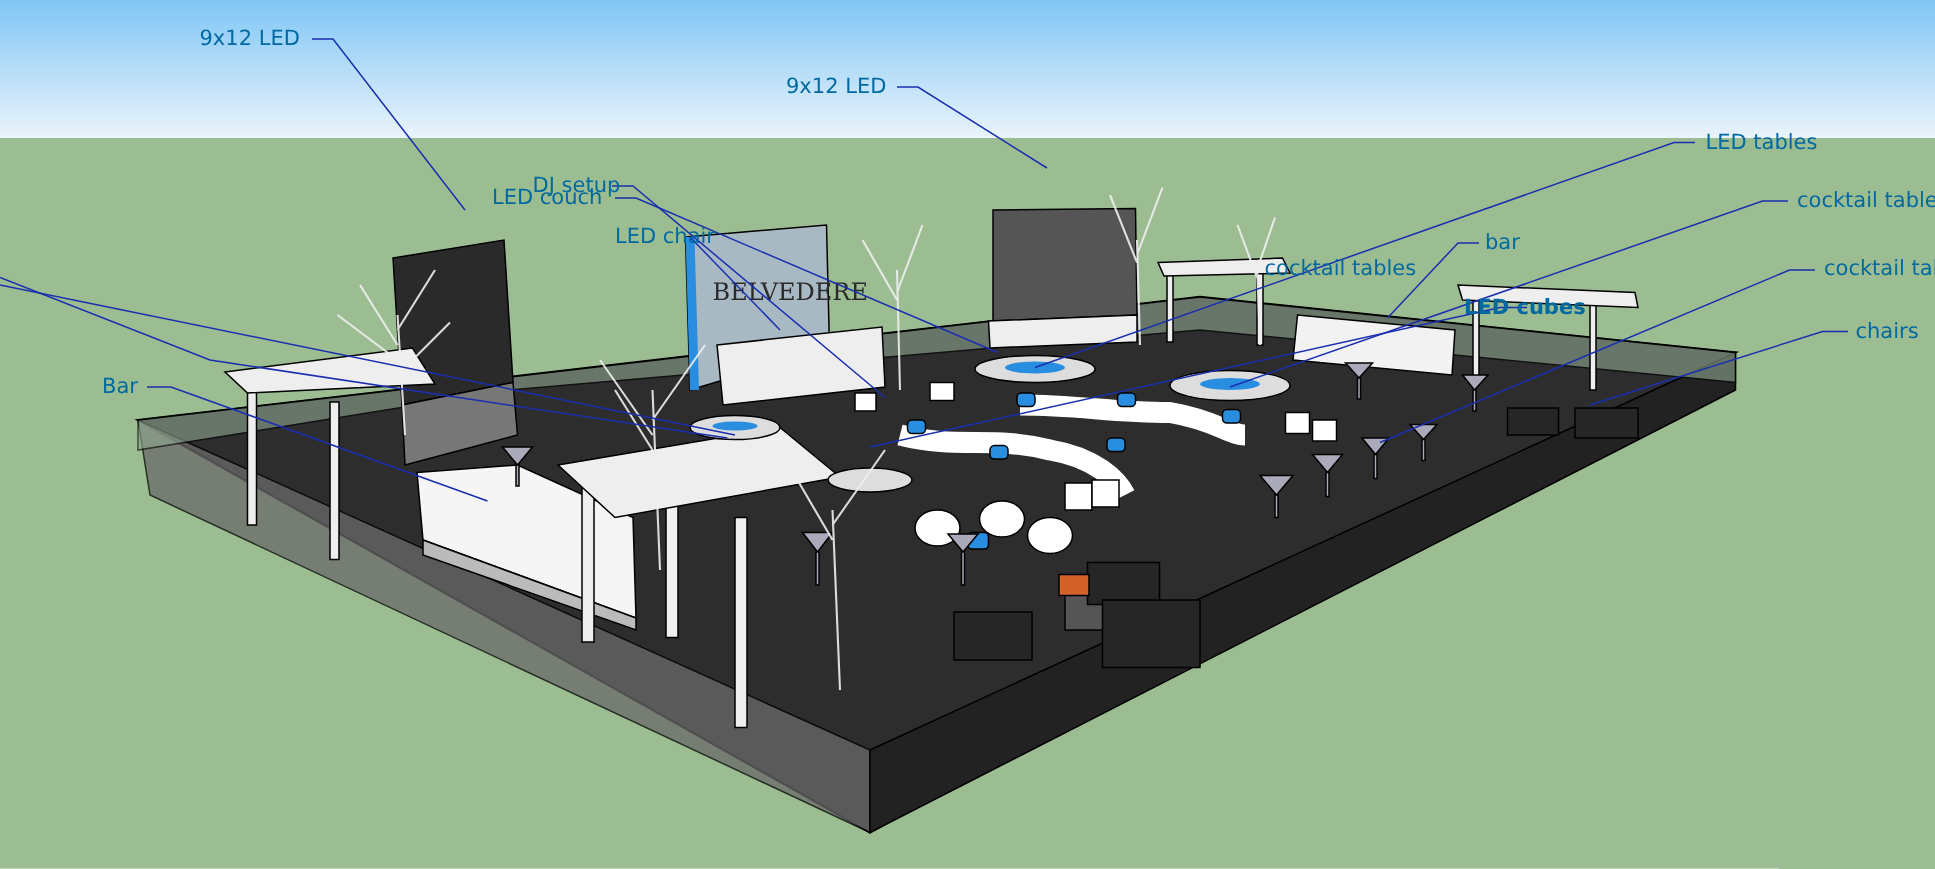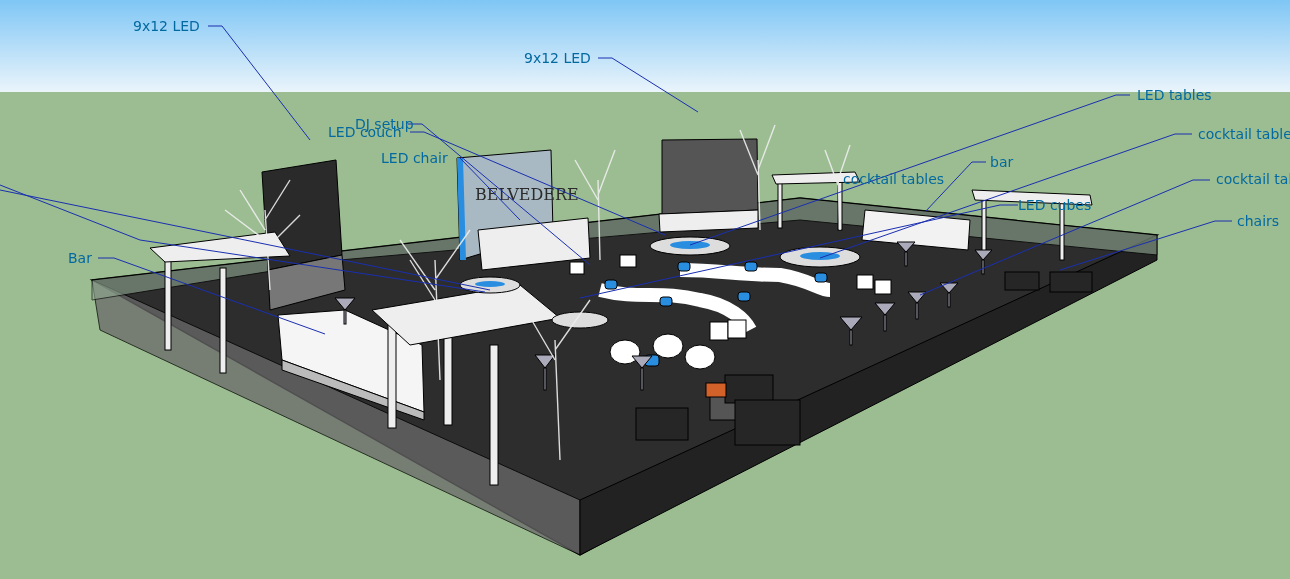--- a/index.html
+++ b/index.html
@@ -166,22 +166,22 @@
       <polyline points="1018,205 1000,205 580,298"></polyline>
       <polyline points="1232,221 1215,221 1060,270"></polyline>
       <polyline points="0,185 140,240 485,292"></polyline>
     </g>
   </svg>
 
   <span class="label" style="left:133px;top:18px;">9x12 LED</span>
   <span class="label" style="left:524px;top:50px;">9x12 LED</span>
   <span class="label" style="left:355px;top:116px;">DJ setup</span>
   <span class="label" style="left:328px;top:124px;">LED couch</span>
-  <span class="label" style="left:381px;top:150px;">LED chair</span>
+  <span class="label" style="left:410px;top:150px;">LED chair</span>
   <span class="label" style="left:68px;top:250px;">Bar</span>
   <span class="label" style="left:843px;top:171px;">cocktail tables</span>
   <span class="label" style="left:990px;top:154px;">bar</span>
   <span class="label" style="left:1137px;top:87px;">LED tables</span>
   <span class="label" style="left:1198px;top:126px;">cocktail tables</span>
   <span class="label" style="left:1216px;top:171px;">cocktail tables</span>
-  <span class="label" style="left:1018px;top:197px;">LED cubes</span>
+  <span class="label" style="left:976px;top:197px;font-weight:bold;">LED cubes</span>
   <span class="label" style="left:1237px;top:213px;">chairs</span>
 </div>
 
 </body></html>

